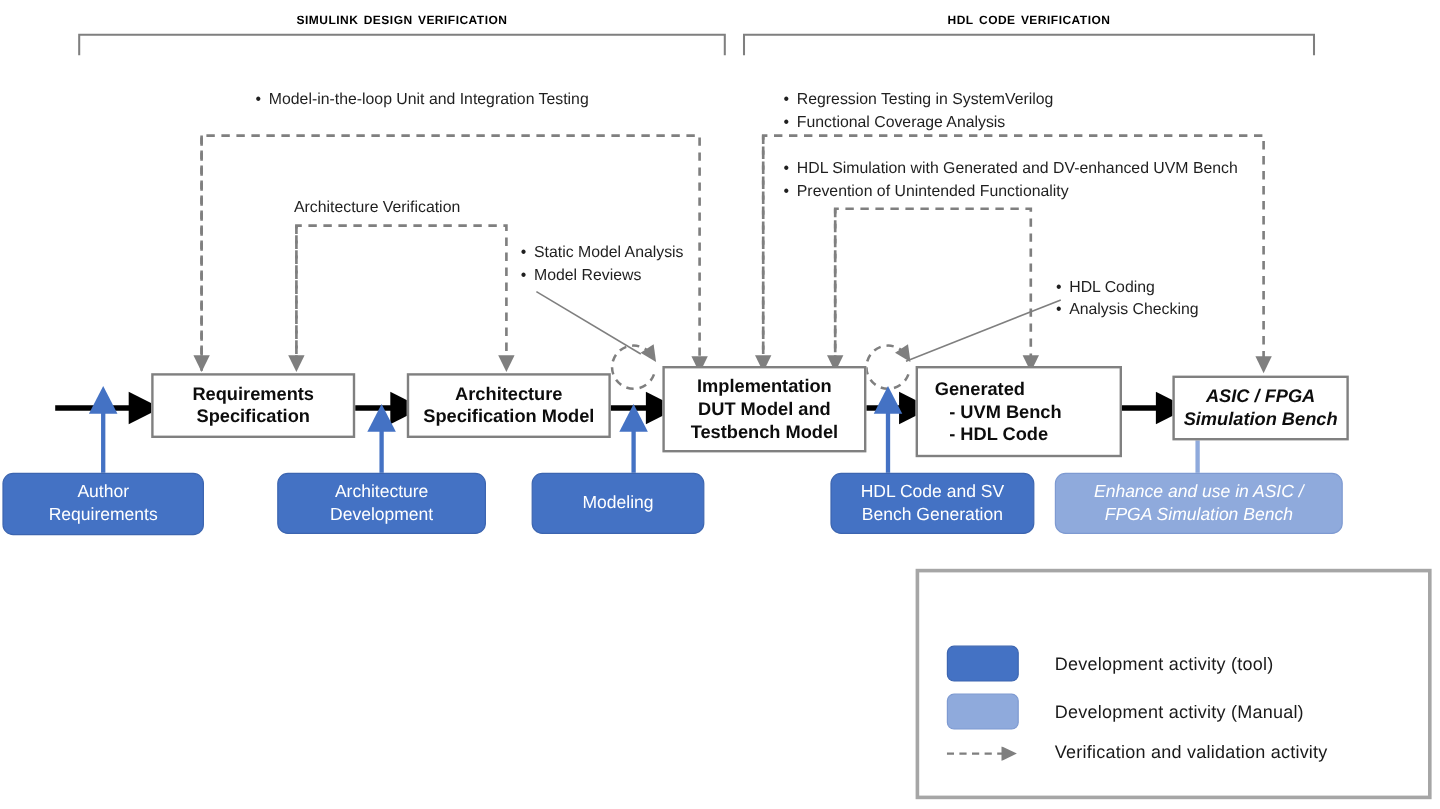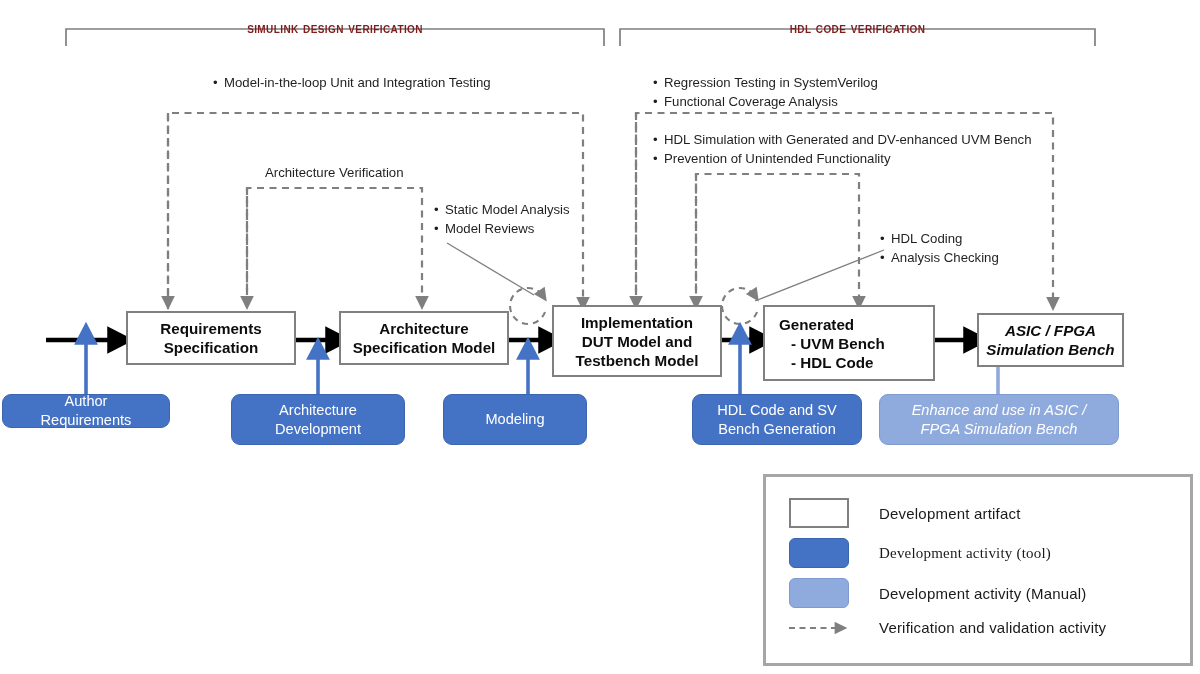--- a/index.html
+++ b/index.html
@@ -4,22 +4,22 @@
 <style>
   html,body{margin:0;padding:0;background:#ffffff;}
   body{width:1200px;height:674px;position:relative;overflow:hidden;
        font-family:"Liberation Sans",sans-serif;color:#1a1a1a;}
   #stage{position:absolute;left:0;top:0;width:1200px;height:674px;}
   svg.layer{position:absolute;left:0;top:0;width:1200px;height:674px;overflow:visible;}
 
   
   .phase-title{
     position:absolute;text-align:center;font-weight:bold;font-size:14.5px;
-    letter-spacing:0.4px;color:#7f1d1d;white-space:nowrap;
-    font-variant:small-caps;text-transform:lowercase;margin-top:12px;
+    letter-spacing:0.4px;color:#000000;white-space:nowrap;
+    font-variant:small-caps;text-transform:lowercase;
   }
 
   
   .annot{position:absolute;font-size:13.2px;line-height:1.42;color:#1f1f1f;white-space:nowrap;}
   .annot .row{display:block;}
   .annot .row .bul{display:inline-block;width:11px;}
   .annot.plain{white-space:nowrap;}
 
   
   .artifact{
@@ -135,21 +135,21 @@
     <span>Simulink Design Verification</span>
   </div>
   <div class="phase-title" style="left:620px;top:8px;width:475px;">
     <span>HDL Code Verification</span>
   </div>
 
   <div class="annot" style="left:213px;top:74px;">
     <span class="row"><span class="bul">•</span><span>Model-in-the-loop Unit and Integration Testing</span></span>
   </div>
 
-  <div class="annot plain" style="left:265px;top:164px;text-align:right;">
+  <div class="annot plain" style="left:245px;top:164px;text-align:right;">
     <span class="row"><span>Architecture Verification</span></span>
   </div>
 
   <div class="annot" style="left:434px;top:201px;">
     <span class="row"><span class="bul">•</span><span>Static Model Analysis</span></span>
     <span class="row"><span class="bul">•</span><span>Model Reviews</span></span>
   </div>
 
   <div class="annot" style="left:653px;top:74px;">
     <span class="row"><span class="bul">•</span><span>Regression Testing in SystemVerilog</span></span>
@@ -196,21 +196,21 @@
     </span>
   </div>
 
   <div class="artifact" style="left:977px;top:313px;width:147px;height:54px;font-style:italic;">
     <span>
       <span class="ln">ASIC / FPGA</span>
       <span class="ln">Simulation Bench</span>
     </span>
   </div>
 
-  <div class="activity tool" style="left:2px;top:394px;width:168px;height:34px;">
+  <div class="activity tool" style="left:2px;top:394px;width:168px;height:52px;">
     <span>
       <span class="ln">Author</span>
       <span class="ln">Requirements</span>
     </span>
   </div>
 
   <div class="activity tool" style="left:231px;top:394px;width:174px;height:51px;">
     <span>
       <span class="ln">Architecture</span>
       <span class="ln">Development</span>
@@ -231,26 +231,22 @@
   </div>
 
   <div class="activity manual" style="left:879px;top:394px;width:240px;height:51px;">
     <span>
       <span class="ln">Enhance and use in ASIC /</span>
       <span class="ln">FPGA Simulation Bench</span>
     </span>
   </div>
 
   <div id="legend">
-    <div class="lg-row" style="left:23px;top:21px;">
-      <span class="sw-artifact"></span>
-      <span class="lg-label" style="margin-left:30px;">Development  artifact</span>
-    </div>
-
-    <div class="lg-row" style="left:23px;top:61px;font-family:Liberation Serif, serif;">
+
+    <div class="lg-row" style="left:23px;top:61px;">
       <span class="sw-tool"></span>
       <span class="lg-label" style="margin-left:30px;">Development  activity (tool)</span>
     </div>
 
     <div class="lg-row" style="left:23px;top:101px;">
       <span class="sw-manual"></span>
       <span class="lg-label" style="margin-left:30px;">Development  activity (Manual)</span>
     </div>
 
     <div class="lg-row" style="left:23px;top:142px;">

